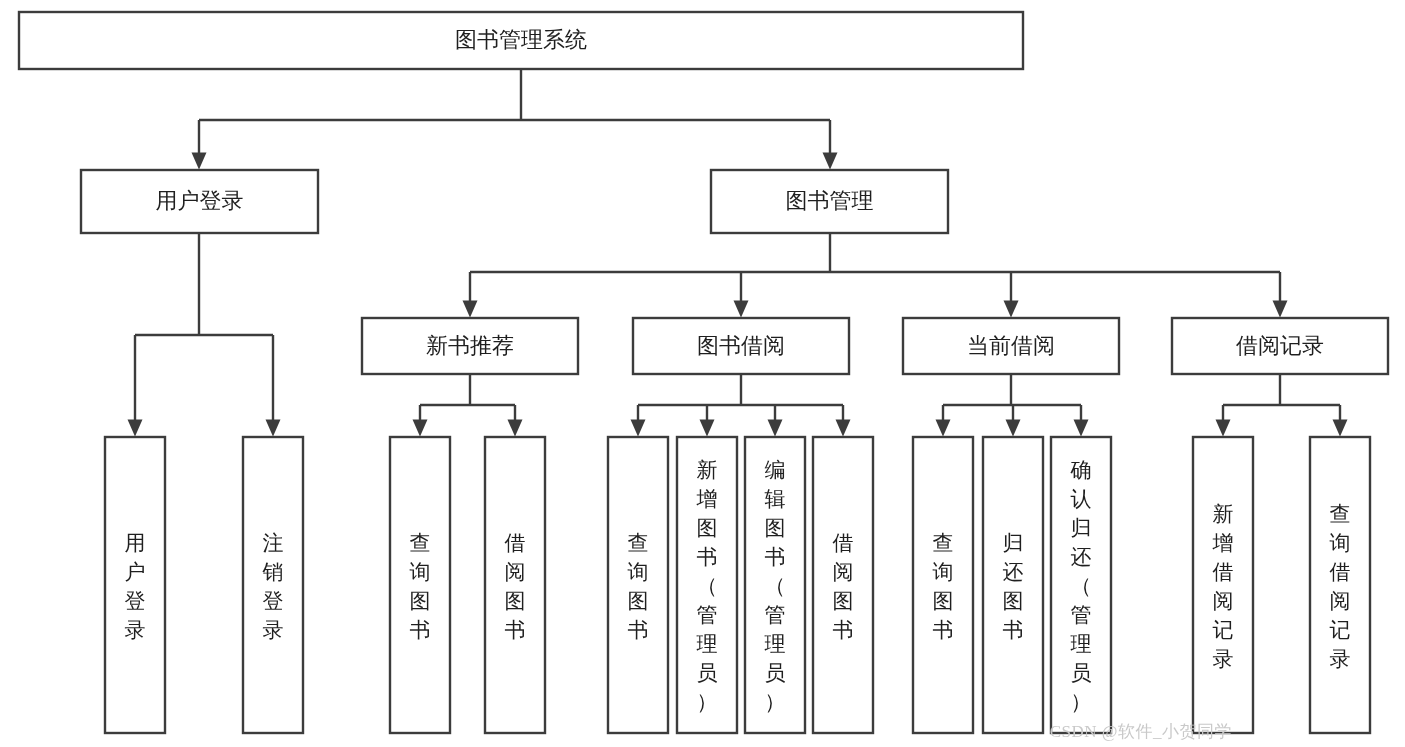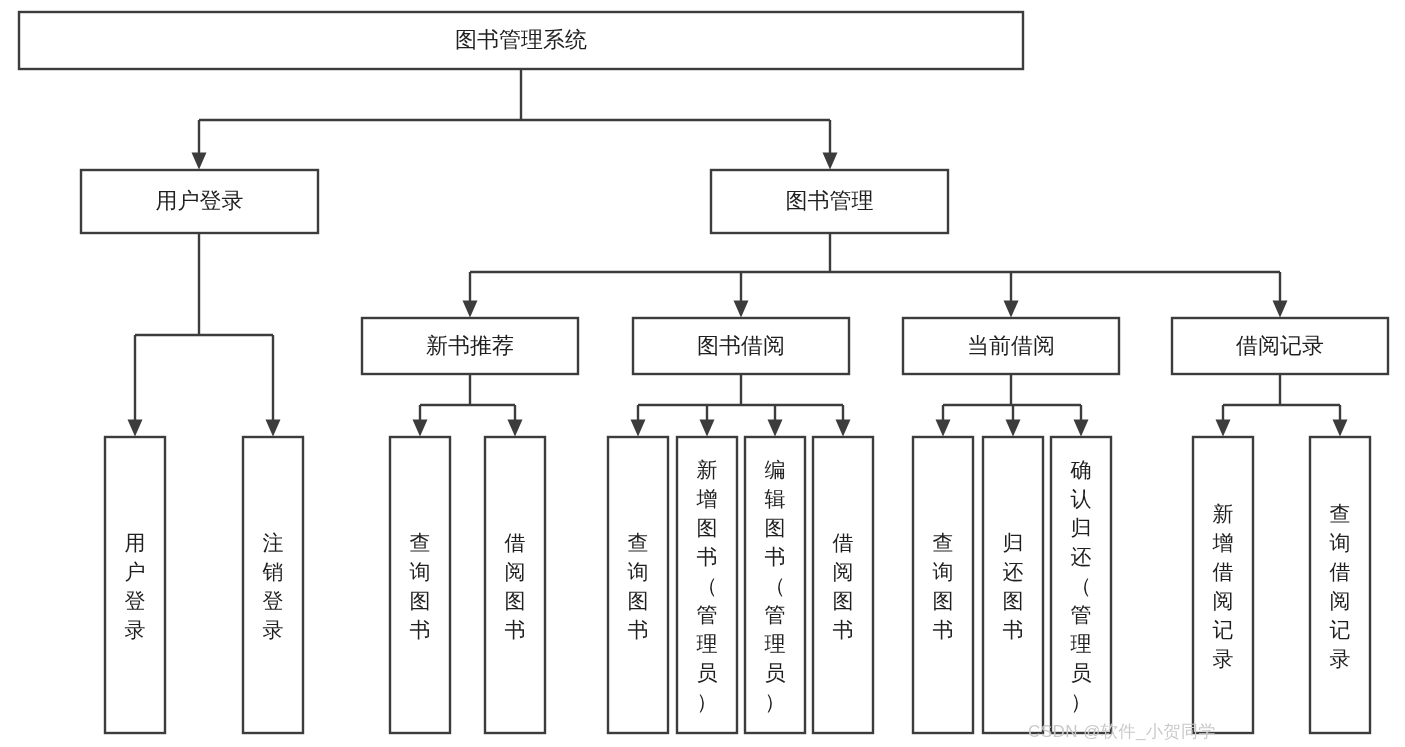--- a/index.html
+++ b/index.html
@@ -53,25 +53,25 @@
     stroke-width: 2.4;
     fill: none;
     stroke-linecap: butt;
   }
   .arrow-head {
     fill: #3c3c3c;
     stroke: none;
   }
   .watermark-text {
     position: absolute;
-    right: 16px;
+    right: 0;
     bottom: 4px;
     color: #c9c9c9;
     font-size: 17px;
-    font-family: Liberation Sans, sans-serif;
+    font-family: Liberation Serif, serif;
     white-space: nowrap;
     user-select: none;
     letter-spacing: 0.5px;
   }
 </style>
 </head>
 <body>
 
 <div id="diagram-root">
   <svg class="diagram-canvas" viewBox="0 0 1405 747" xmlns="http://www.w3.org/2000/svg">

